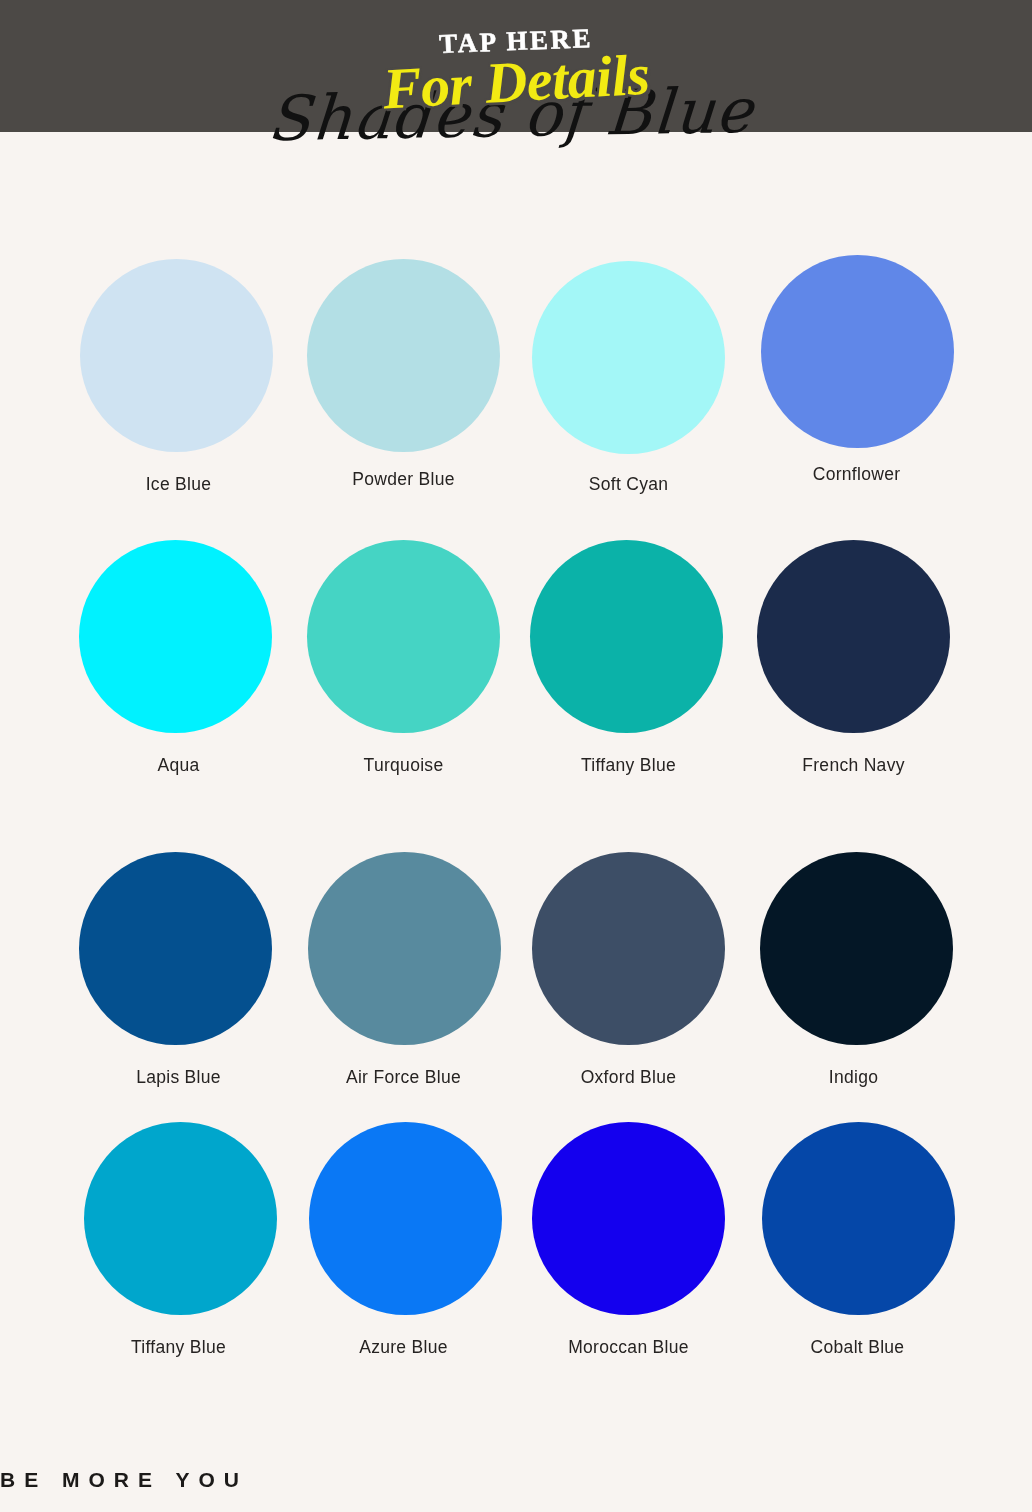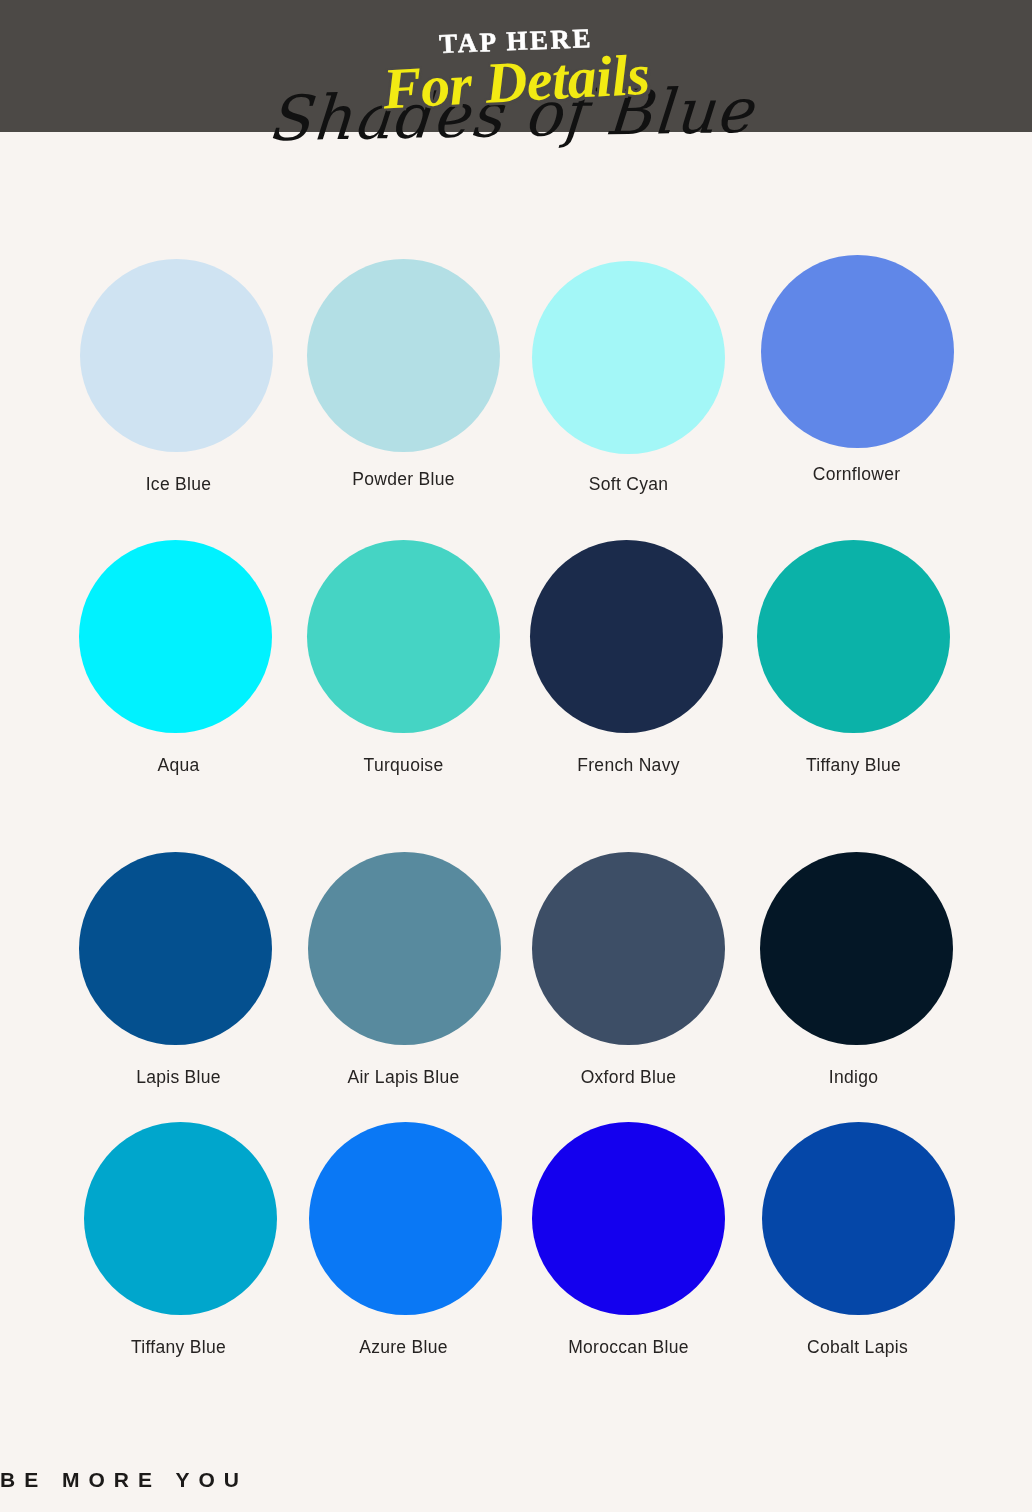--- a/index.html
+++ b/index.html
@@ -206,37 +206,37 @@
   <div class="row row-1">
     <div class="cell">
       <div class="swatch" style="background-color: rgb(0, 242, 255);"></div>
       <div class="swatch-label">Aqua</div>
     </div>
     <div class="cell">
       <div class="swatch" style="background-color: rgb(69, 212, 196);"></div>
       <div class="swatch-label">Turquoise</div>
     </div>
     <div class="cell">
+      <div class="swatch" style="background-color: rgb(11, 178, 168);"></div>
+      <div class="swatch-label">Tiffany Blue</div>
+    </div>
+    <div class="cell">
       <div class="swatch" style="background-color: rgb(27, 43, 75);"></div>
       <div class="swatch-label">French Navy</div>
     </div>
-    <div class="cell">
-      <div class="swatch" style="background-color: rgb(11, 178, 168);"></div>
-      <div class="swatch-label">Tiffany Blue</div>
-    </div>
   </div>
 
   <div class="row row-2">
     <div class="cell">
       <div class="swatch" style="background-color: rgb(4, 80, 143);"></div>
       <div class="swatch-label">Lapis Blue</div>
     </div>
     <div class="cell">
       <div class="swatch" style="background-color: rgb(88, 138, 158);"></div>
-      <div class="swatch-label">Air Lapis Blue</div>
+      <div class="swatch-label">Air Force Blue</div>
     </div>
     <div class="cell">
       <div class="swatch" style="background-color: rgb(61, 78, 102);"></div>
       <div class="swatch-label">Oxford Blue</div>
     </div>
     <div class="cell">
       <div class="swatch" style="background-color: rgb(4, 23, 38);"></div>
       <div class="swatch-label">Indigo</div>
     </div>
   </div>
@@ -249,20 +249,20 @@
     <div class="cell">
       <div class="swatch" style="background-color: rgb(10, 120, 245);"></div>
       <div class="swatch-label">Azure Blue</div>
     </div>
     <div class="cell">
       <div class="swatch" style="background-color: rgb(20, 0, 238);"></div>
       <div class="swatch-label">Moroccan Blue</div>
     </div>
     <div class="cell">
       <div class="swatch" style="background-color: rgb(5, 71, 168);"></div>
-      <div class="swatch-label">Cobalt Lapis</div>
+      <div class="swatch-label">Cobalt Blue</div>
     </div>
   </div>
 </div>
 
 <div class="footer">
   <span class="footer-text">BE MORE YOU</span>
 </div>
 
 </body></html>

